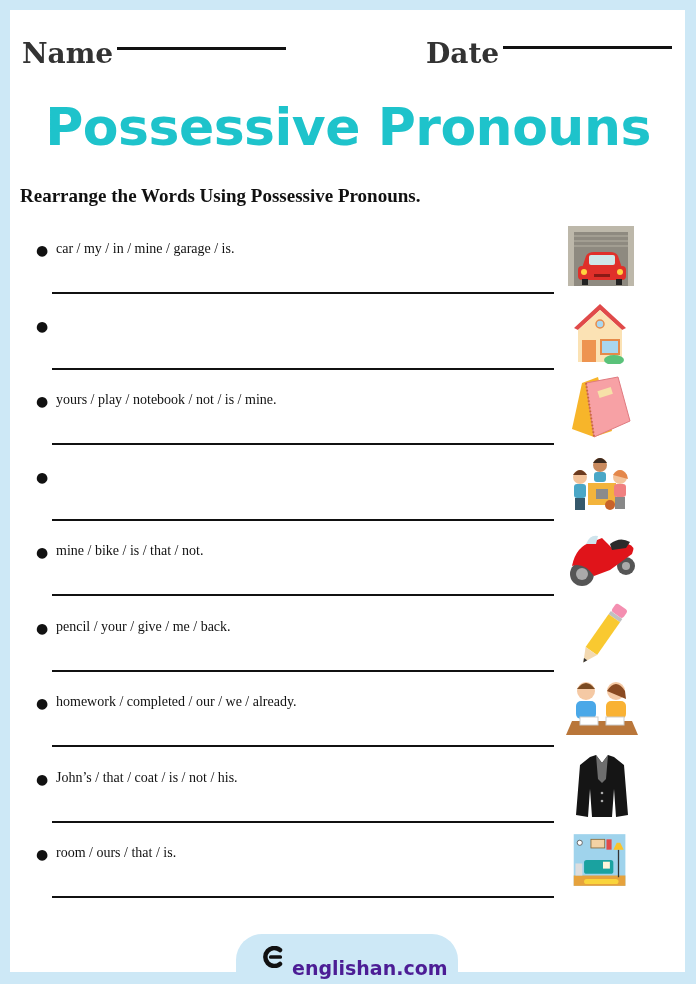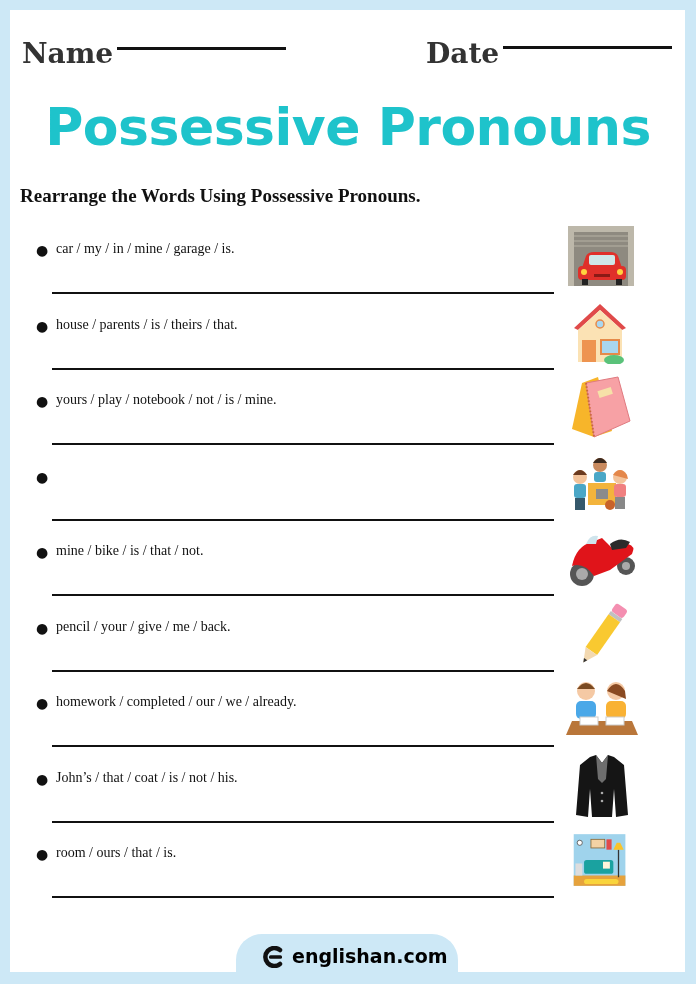--- a/index.html
+++ b/index.html
@@ -9,21 +9,21 @@
   .hdr-line { position:absolute; height:3px; background:#111111; }
   .title { position:absolute; left:0; top:92px; width:696px; text-align:center; font-family:"DejaVu Sans", sans-serif; font-weight:bold; font-size:52px; color:#1ec3cb; line-height:70px; letter-spacing:-0.5px; }
   .instr { position:absolute; left:20px; top:184px; font-family:"Liberation Serif", serif; font-weight:bold; font-size:19px; color:#111111; line-height:24px; }
   .item { position:absolute; left:0; width:696px; height:75px; }
   .bullet { position:absolute; left:36px; top:6px; font-size:14px; color:#111; line-height:24px; }
   .q { position:absolute; left:56px; top:4px; font-family:"Liberation Serif", serif; font-size:14px; color:#111111; line-height:26px; }
   .ans { position:absolute; left:52px; top:60px; width:502px; height:2px; background:#111111; }
   .pic { position:absolute; left:566px; top:-8px; width:72px; height:64px; }
   .footer { position:absolute; left:236px; top:934px; width:222px; height:50px; background:#cde8f6; border-radius:26px 26px 0 0; }
   .logo { position:absolute; left:26px; top:12px; width:22px; height:22px; }
-  .site { position:absolute; left:56px; top:8px; font-family:"DejaVu Sans", sans-serif; font-weight:bold; font-size:19px; color:#000000; line-height:28px; }
+  .site { position:absolute; left:56px; top:20px; font-family:"DejaVu Sans", sans-serif; font-weight:bold; font-size:19px; color:#4c1d95; line-height:28px; }
 </style>
 </head>
 <body>
 
 <div class="sheet"></div>
 
 <span class="hdr-label" style="left:22px;">Name</span>
 <div class="hdr-line" style="left:117px; top:47px; width:169px;"></div>
 <span class="hdr-label" style="left:426px;">Date</span>
 <div class="hdr-line" style="left:503px; top:46px; width:169px;"></div>
@@ -49,21 +49,20 @@
     <circle cx="18" cy="48" r="3" fill="#ffd23f"></circle>
       <circle cx="54" cy="48" r="3" fill="#ffd23f"></circle>
     <rect x="28" y="50" width="16" height="3" fill="#8a1a16"></rect>
     <rect x="16" y="55" width="6" height="6" fill="#222"></rect>
       <rect x="50" y="55" width="6" height="6" fill="#222"></rect>
   </svg>
 </div>
 
 <div class="item" style="top:308px;">
   <span class="bullet">●</span>
-  <span class="q">house / parents / is / theirs / that.</span>
   <div class="ans"></div>
   <svg class="pic" viewBox="0 0 72 64">
     <polygon points="8,28 34,4 60,28 56,30 34,10 12,30" fill="#e04a4a"></polygon>
     <polygon points="12,30 34,10 56,30 56,62 12,62" fill="#fbe2b4"></polygon>
     <circle cx="34" cy="24" r="4" fill="#a9d6ef" stroke="#e58a4a" stroke-width="1.5"></circle>
     <rect x="16" y="40" width="14" height="22" fill="#ee9450"></rect>
     <rect x="35" y="40" width="18" height="14" fill="#a9d6ef" stroke="#e58a4a" stroke-width="2"></rect>
     <ellipse cx="48" cy="60" rx="10" ry="5" fill="#5ac27a"></ellipse>
   </svg>
 </div>

